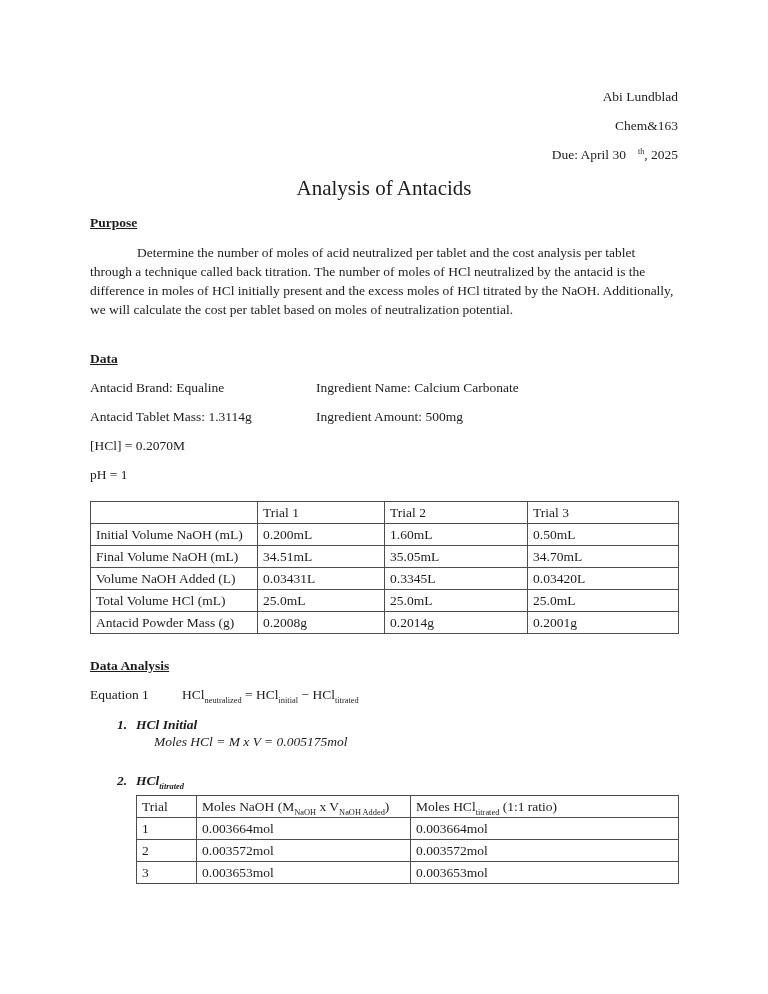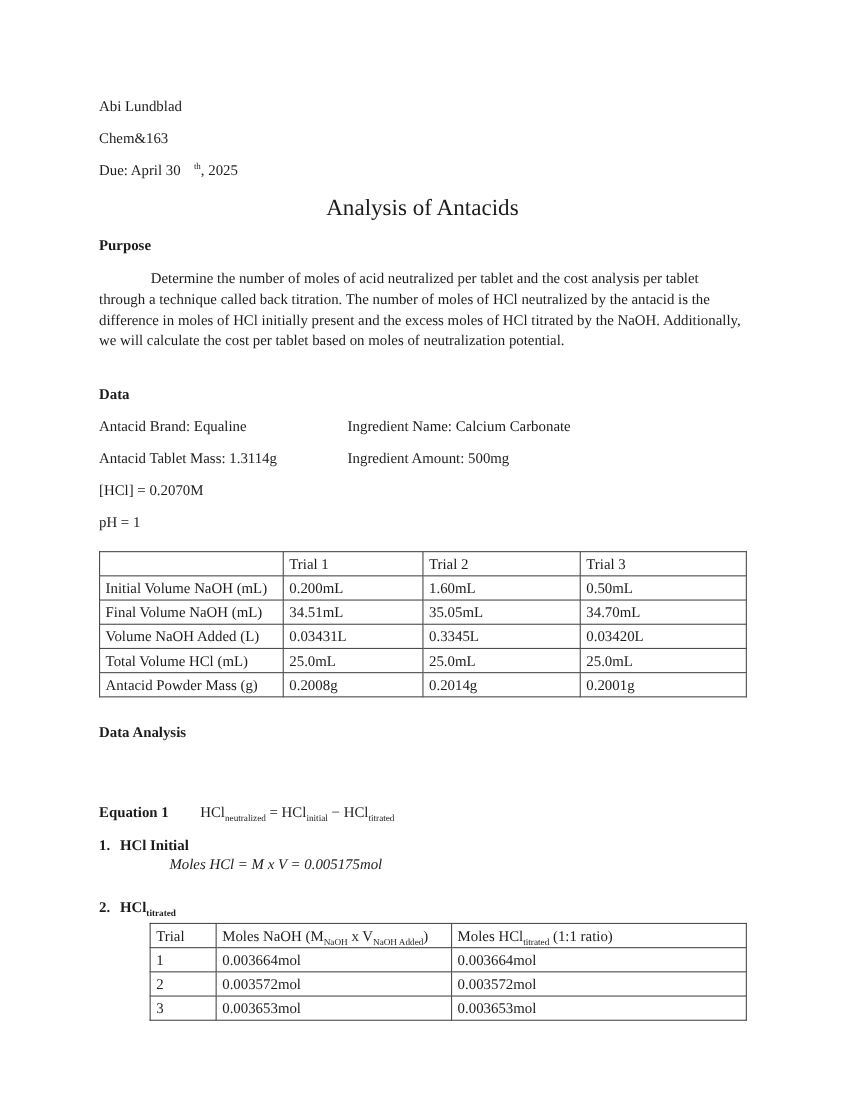--- a/index.html
+++ b/index.html
@@ -13,34 +13,36 @@
   }
   .page {
     width: 768px;
     height: 994px;
     padding: 90px 90px 0 90px;
   }
   .meta-line {
     font-size: 13.5px;
     line-height: 14px;
     margin-bottom: 15px;
+    text-align: right;
   }
   sup { font-size: 0.6em; vertical-align: super; line-height: 0; margin-left: 12px; }
   sub { font-size: 0.62em; vertical-align: sub; line-height: 0; }
   .doc-title {
     font-size: 21px;
     line-height: 23px;
     font-weight: normal;
     text-align: center;
     margin: 14px 0 16px 0;
   }
   .section-heading {
     font-size: 13.5px;
     line-height: 14px;
     font-weight: bold;
+    text-decoration: underline;
     margin-bottom: 13px;
   }
   .purpose-body {
     font-size: 13.5px;
     line-height: 19px;
     text-indent: 47px;
   }
   .data-heading { margin-top: 33px; margin-bottom: 15px; }
   .data-row {
     display: flex;
@@ -69,26 +71,25 @@
   .trials-table col:nth-child(2) { width: 127px; }
   .trials-table col:nth-child(3) { width: 143px; }
   .trials-table col:nth-child(4) { width: 151px; }
   .analysis-heading { margin-top: 25px; margin-bottom: 15px; }
   .equation-line {
     font-size: 13.5px;
     line-height: 14px;
     margin-bottom: 15px;
   }
   .equation-label {
-    font-weight: bold;
+    font-weight: normal;
     display: inline-block;
     width: 92px;
-    margin-top: 44px;
-  }
-  .list-item { font-size: 13.5px; }
+  }
+  .list-item { margin-left: 27px; font-size: 13.5px; font-style: italic; }
   .item-1 { margin-top: 1px; }
   .item-title-line { line-height: 15px; }
   .item-num {
     font-weight: bold;
     display: inline-block;
     width: 19px;
   }
   .item-title { font-weight: bold; }
   .item-body {
     margin-left: 64px;

